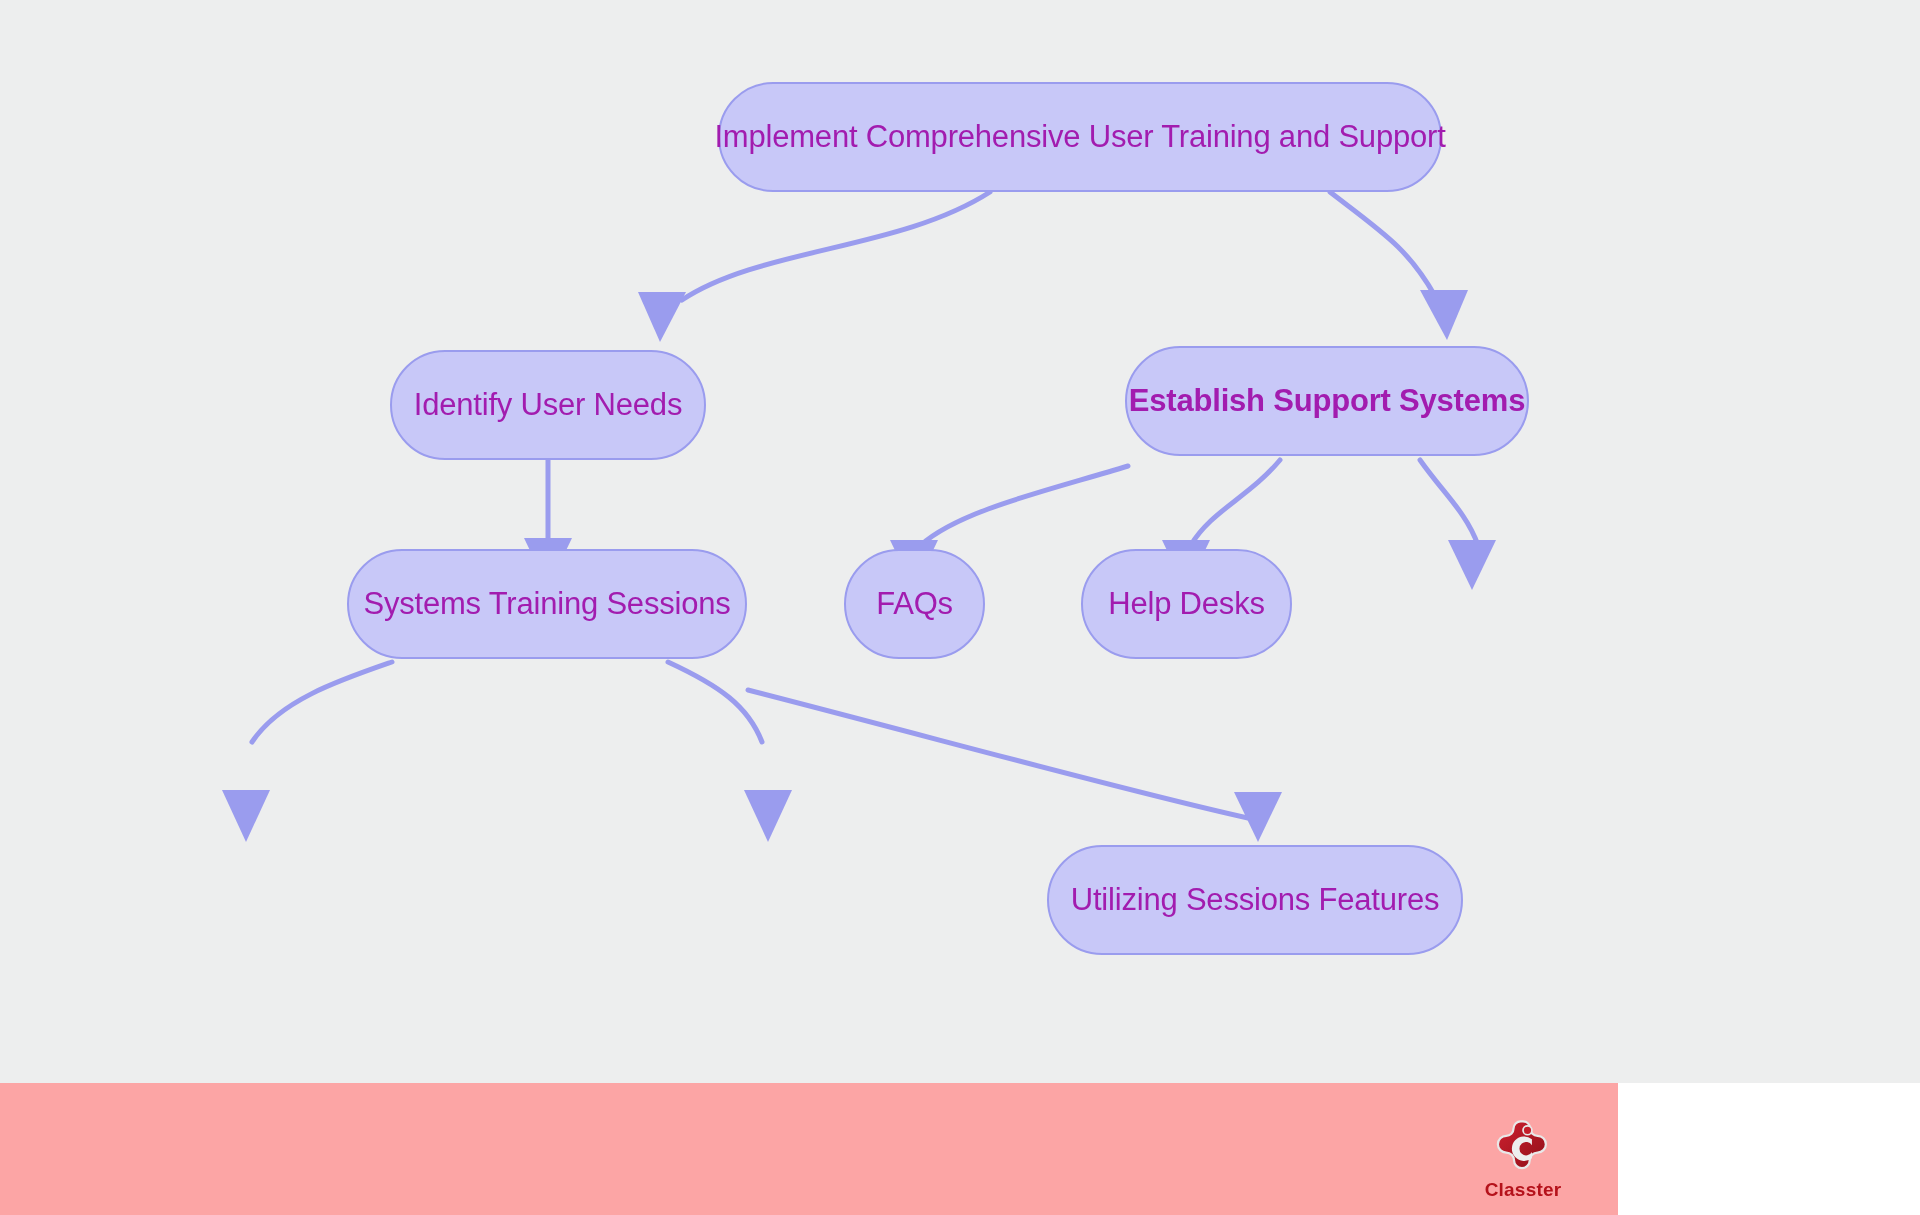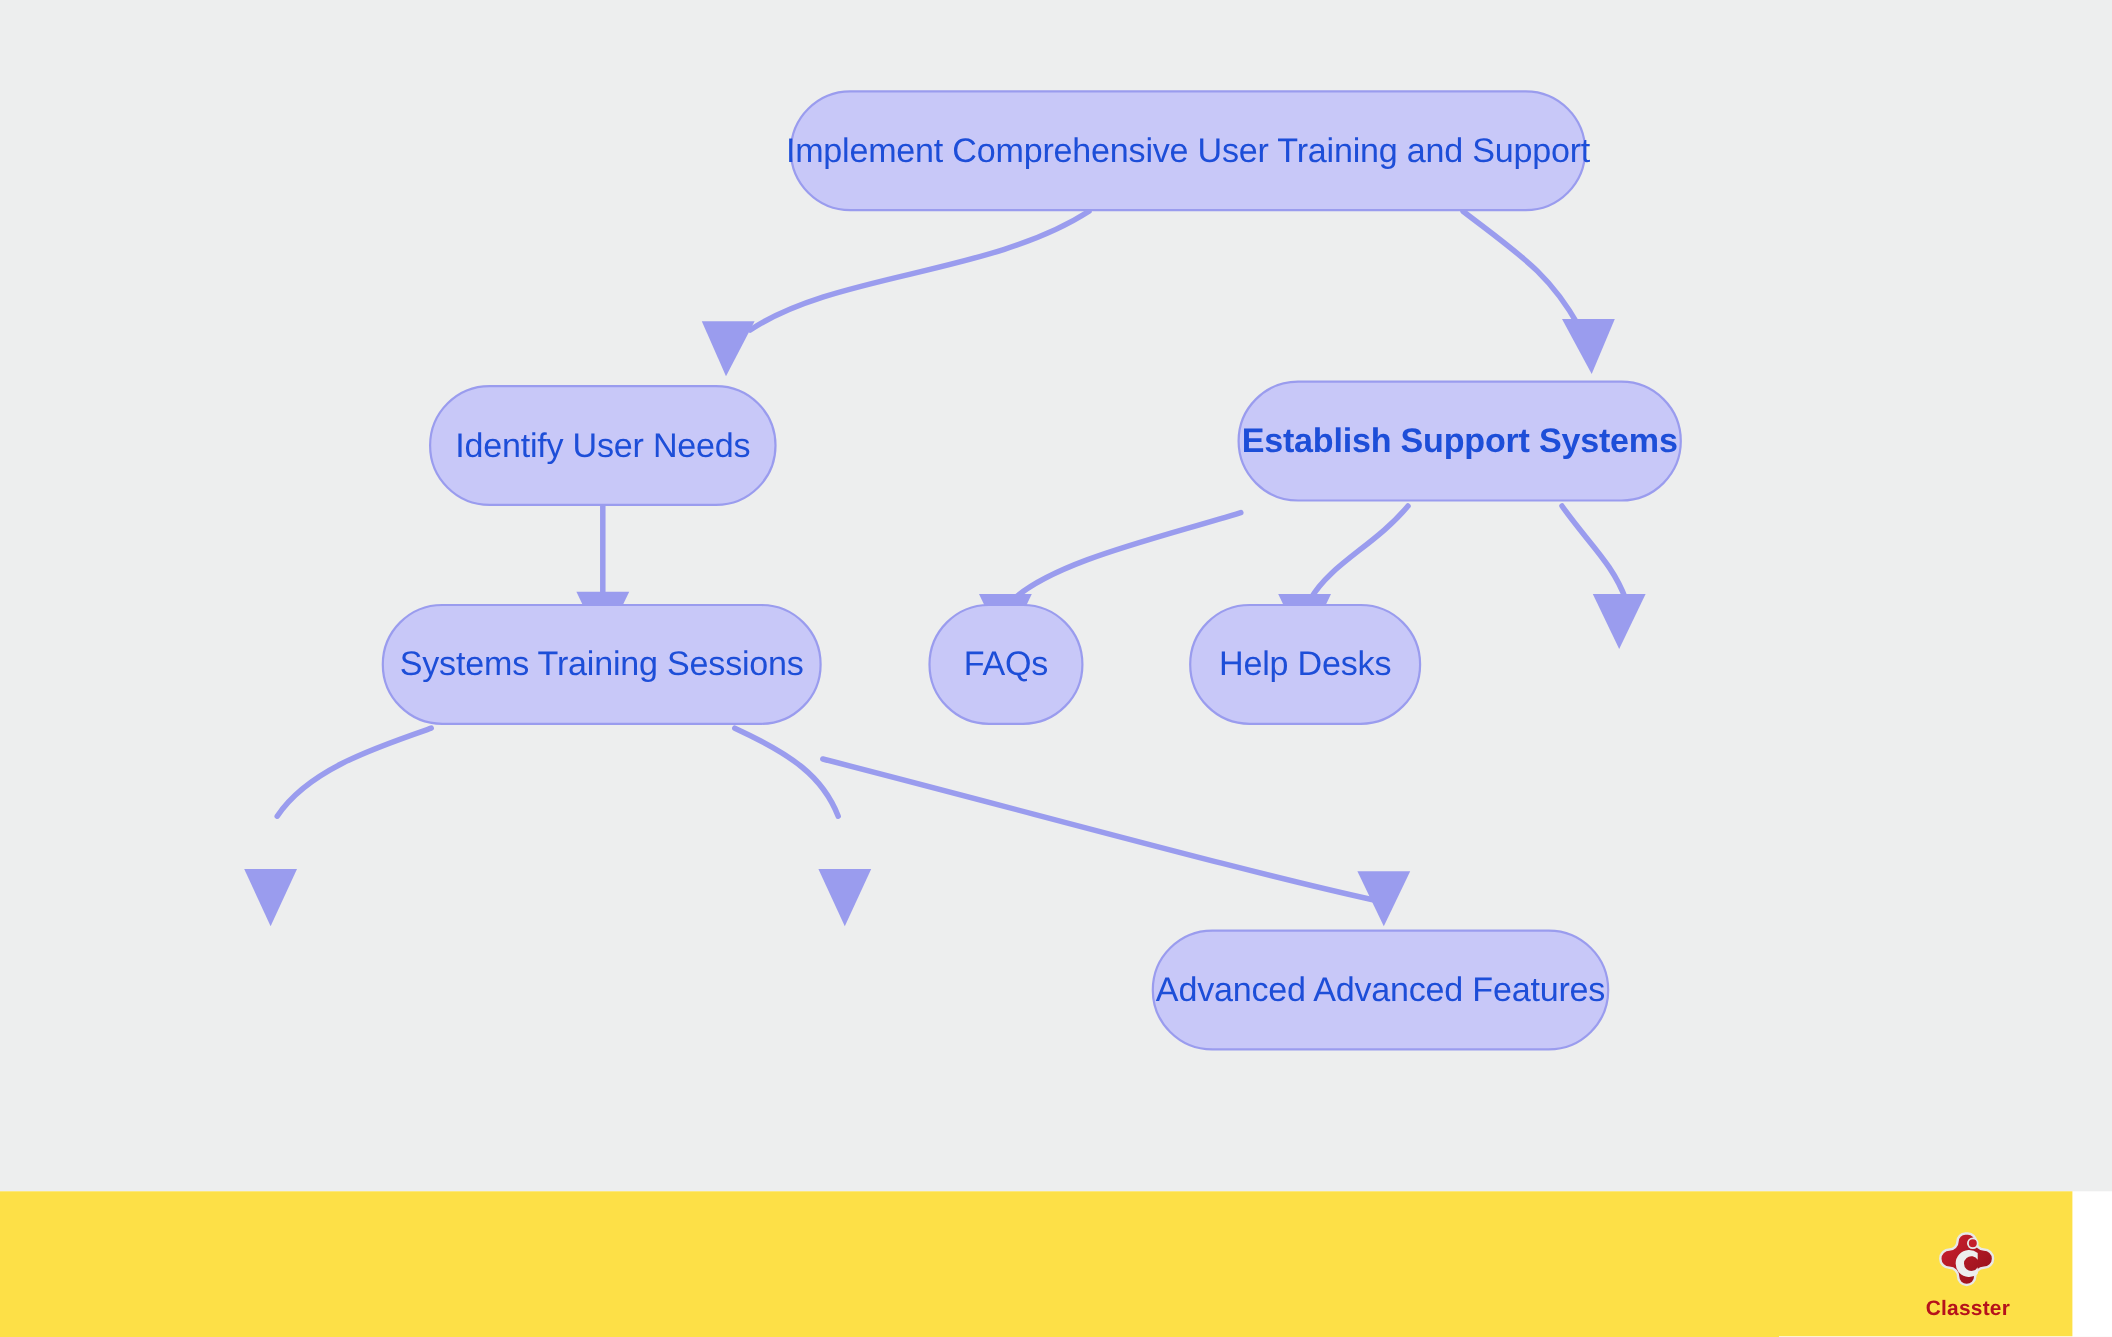--- a/index.html
+++ b/index.html
@@ -37,21 +37,21 @@
   }
   .node {
     position: absolute;
     box-sizing: border-box;
     background: #c8c8f8;
     border: 2px solid #9a9cee;
     display: flex;
     align-items: center;
     justify-content: center;
     text-align: center;
-    color: #1d4ed8;
+    color: #a21caf;
     font-family: "Liberation Sans", sans-serif;
     font-size: 31px;
     font-weight: 400;
     line-height: 1.1;
     white-space: nowrap;
     letter-spacing: -0.2px;
   }
   .n-root      { left: 718px;  top: 82px;  width: 724px; height: 110px; border-radius: 56px; }
   .n-identify  { left: 390px;  top: 350px; width: 316px; height: 110px; border-radius: 56px; }
   .n-establish { left: 1125px; top: 346px; width: 404px; height: 110px; border-radius: 56px; font-weight: bold; }
@@ -62,23 +62,23 @@
   .n-navigate  { left: 15px;   top: 845px; width: 461px; height: 110px; border-radius: 56px; }
   .n-searching { left: 573px;  top: 845px; width: 377px; height: 110px; border-radius: 56px; }
   .n-utilizing { left: 1047px; top: 845px; width: 416px; height: 110px; border-radius: 56px; }
 
   .n-faqs, .n-helpdesks, .n-forums { font-size: 31px; }
 
   #footer {
     position: absolute;
     left: 0;
     top: 1083px;
-    width: 1884px;
+    width: 1618px;
     height: 132px;
-    background: #fde047;
+    background: #fca5a5;
   }
   #logo {
     position: absolute;
     right: 40px;
     bottom: 14px;
     width: 110px;
     display: flex;
     flex-direction: column;
     align-items: center;
   }
@@ -146,21 +146,21 @@
 
     <div class="node n-targeted">Systems Training Sessions</div>
 
     <div class="node n-faqs">FAQs</div>
 
     <div class="node n-helpdesks">Help Desks</div>
 
 
 
 
-    <div class="node n-utilizing">Advanced Advanced Features</div>
+    <div class="node n-utilizing">Utilizing Sessions Features</div>
 
   </div>
 
   <div id="footer">
     <div id="logo">
       <svg id="logo-mark" viewBox="0 0 100 104" xmlns="http://www.w3.org/2000/svg">
         <defs>
           <linearGradient id="cg" x1="0" y1="0" x2="1" y2="1">
             <stop offset="0%" stop-color="#cf2030"></stop>
             <stop offset="100%" stop-color="#8f1018"></stop>

